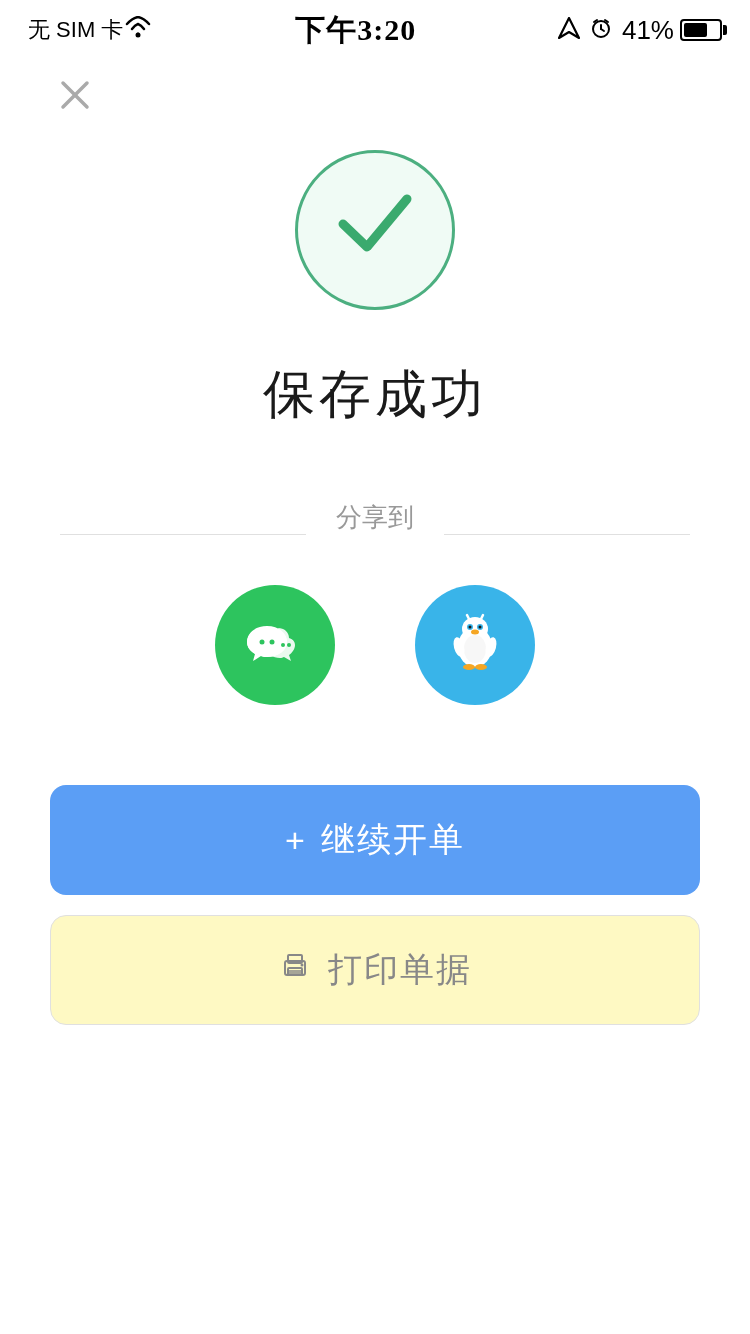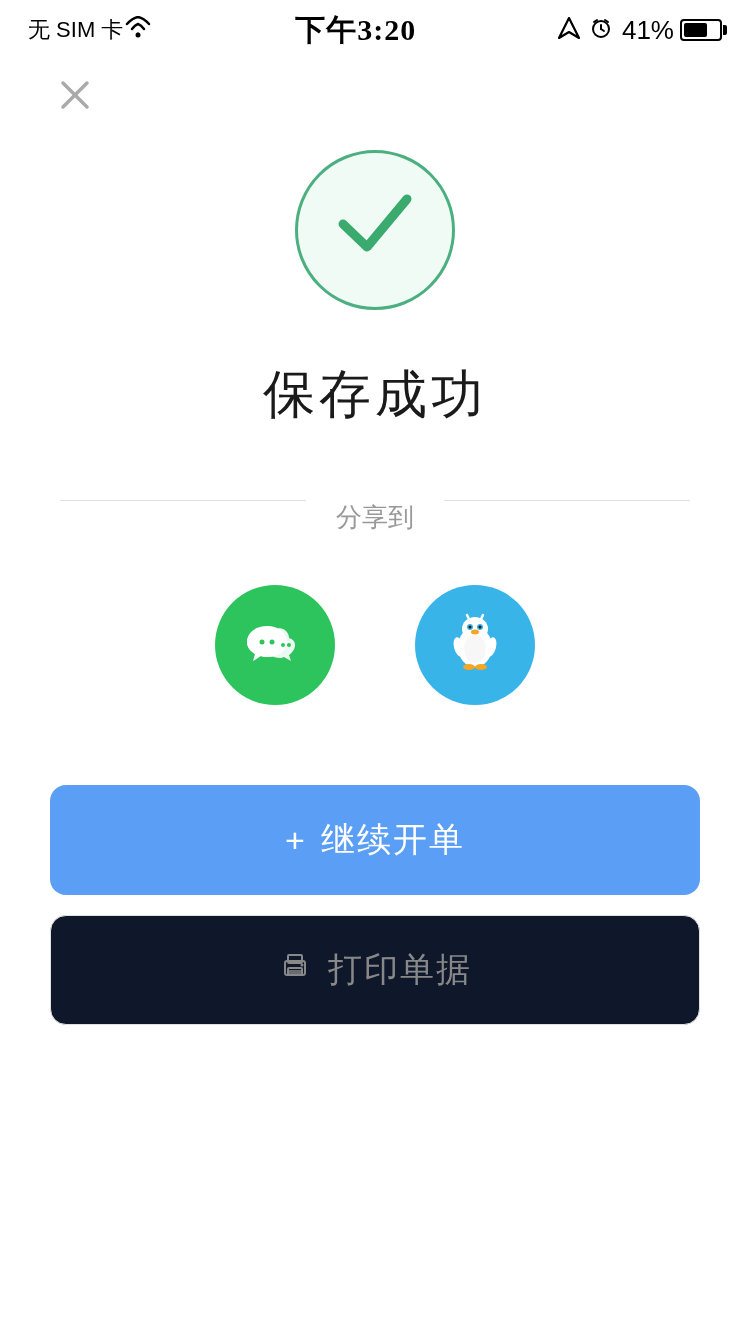--- a/index.html
+++ b/index.html
@@ -136,21 +136,21 @@
       font-weight: 500;
       color: #1a1a1a;
       margin-bottom: 70px;
       letter-spacing: 4px;
     }
 
     
     .divider-section {
       width: 100%;
       display: flex;
-      align-items: flex-start;
+      align-items: flex-end;
       padding: 0 60px;
       margin-bottom: 50px;
     }
 
     .divider-line {
       flex: 1;
       height: 1px;
       background: #e0e0e0;
     }
 
@@ -205,21 +205,21 @@
       display: flex;
       align-items: center;
       justify-content: center;
       gap: 16px;
       cursor: pointer;
     }
 
     .btn-secondary {
       width: 100%;
       height: 110px;
-      background: #0f172a;
+      background: #fef9c3;
       border-radius: 16px;
       border: 1px solid #e0e0e0;
       display: flex;
       align-items: center;
       justify-content: center;
       gap: 16px;
       cursor: pointer;
     }
 
     .btn-label {

